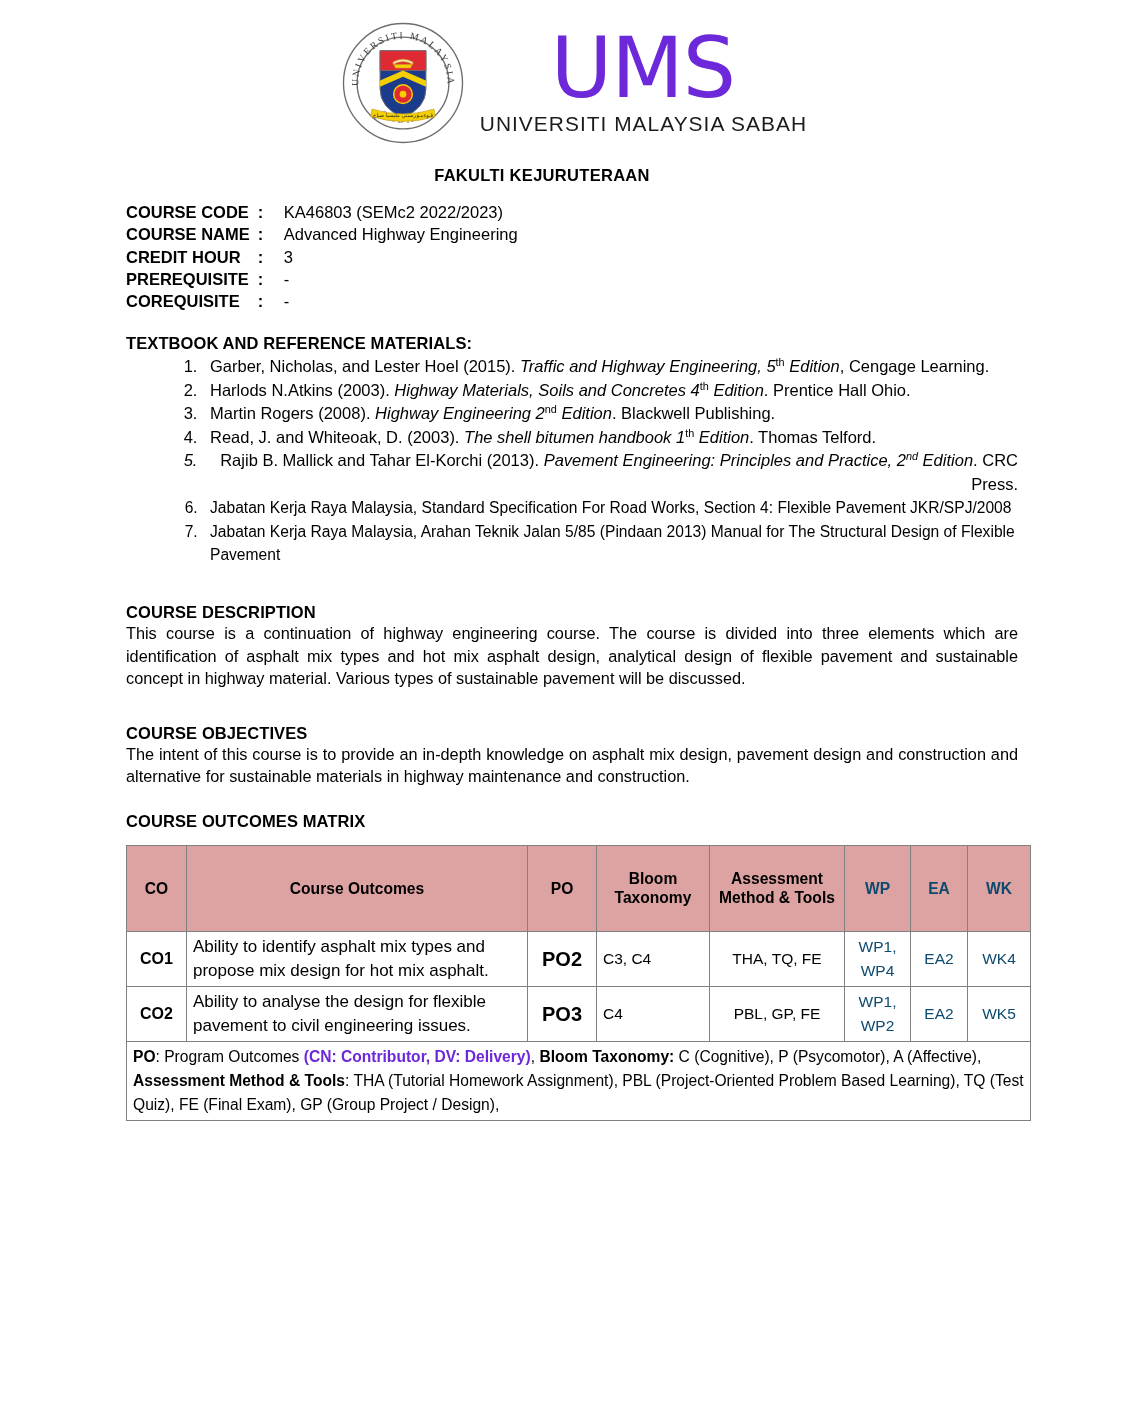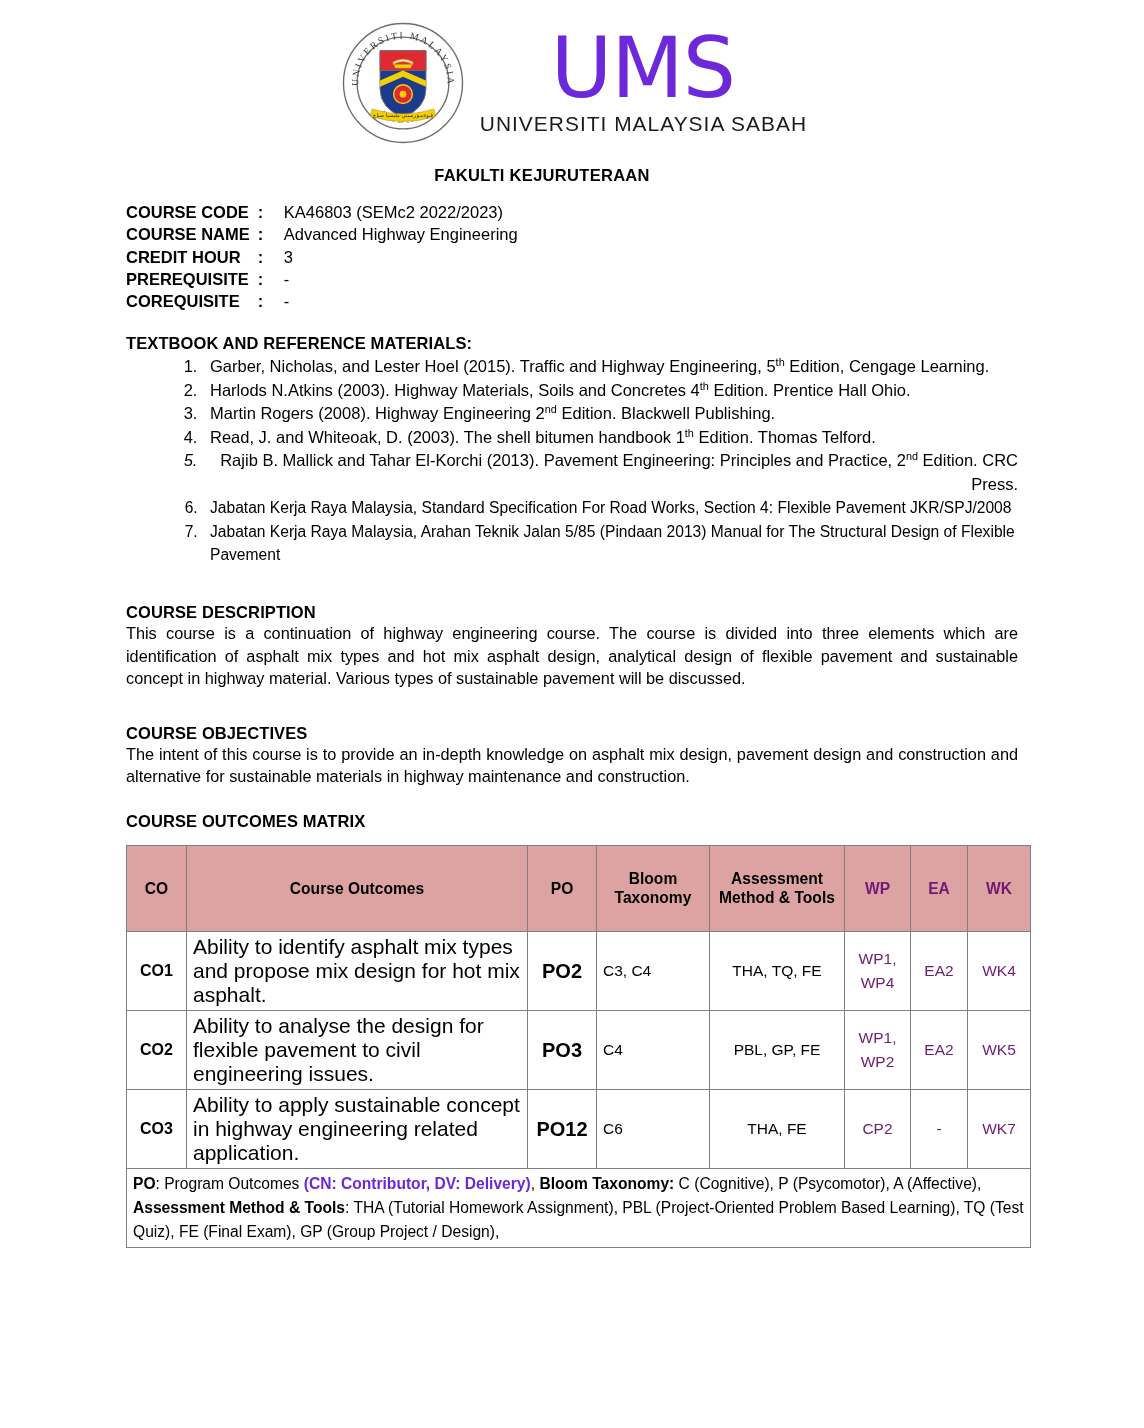--- a/index.html
+++ b/index.html
@@ -74,21 +74,21 @@
   ol.refs {
     margin: 2px 0 0 0;
     padding-left: 76px;
     font-size: 16.5px;
     line-height: 23.5px;
   }
   ol.refs li { margin: 0 0 0 0; padding-left: 8px; }
   ol.refs li.ital-num { font-style: italic; text-align: right; }
   ol.refs li.ital-num > span { font-style: normal; }
   ol.refs li.small { font-size: 15.6px; }
-  .it { }
+  .it { font-style: italic; }
   sup { font-size: 0.66em; vertical-align: super; line-height: 0; }
 
   
   p.body {
     font-size: 16.3px;
     line-height: 22.6px;
     margin: 0;
     text-align: justify;
   }
 
@@ -106,24 +106,24 @@
     vertical-align: middle;
   }
   table.matrix thead th {
     background: #dda2a2;
     font-weight: bold;
     text-align: center;
     height: 86px;
     line-height: 19px;
     font-size: 15.6px;
   }
-  th.red, td.red { color: #701a75; }
+  th.red, td.red { color: #0c4a6e; }
   table.matrix tbody td { background: #ffffff; line-height: 24px; }
   td.co-cell { text-align: center; font-weight: bold; font-size: 16px; }
-  td.outcome-cell { text-align: left; font-size: 21px; line-height: 24.5px; padding-left: 8px; }
+  td.outcome-cell { text-align: left; font-size: 17px; line-height: 24.5px; padding-left: 8px; }
   td.po-cell { text-align: center; font-weight: bold; font-size: 20px; }
   td.center { text-align: center; }
   td.left-pad { padding-left: 8px; margin-left: 31px; }
   td.note-cell {
     text-align: left;
     font-size: 15.6px;
     line-height: 22.5px;
     padding: 3px 6px 4px 7px;
   }
   .nb { font-weight: bold; }
@@ -275,28 +275,18 @@
         <td class="co-cell">CO2</td>
         <td class="outcome-cell">Ability to analyse the design for flexible pavement to civil engineering issues.</td>
         <td class="po-cell">PO3</td>
         <td class="left-pad">C4</td>
         <td class="center">PBL, GP, FE</td>
         <td class="red center">WP1, WP2</td>
         <td class="red center">EA2</td>
         <td class="red center">WK5</td>
       </tr>
       <tr>
-        <td class="co-cell">CO3</td>
-        <td class="outcome-cell">Ability to apply sustainable concept in highway engineering related application.</td>
-        <td class="po-cell">PO12</td>
-        <td class="left-pad">C6</td>
-        <td class="center">THA, FE</td>
-        <td class="red center">CP2</td>
-        <td class="red center">-</td>
-        <td class="red center">WK7</td>
-      </tr>
-      <tr>
         <td class="note-cell" colspan="8"><span class="nb">PO</span><span>: Program Outcomes </span><span class="nr">(CN: Contributor, DV: Delivery)</span><span>, </span><span class="nb">Bloom Taxonomy:</span><span> C (Cognitive), P (Psycomotor), A (Affective), </span><span class="nb">Assessment Method &amp; Tools</span><span>: THA (Tutorial Homework Assignment), PBL (Project-Oriented Problem Based Learning), TQ (Test Quiz), FE (Final Exam), GP (Group Project / Design),</span></td>
       </tr>
     </tbody>
   </table>
 
 </div>
 
 </body></html>

